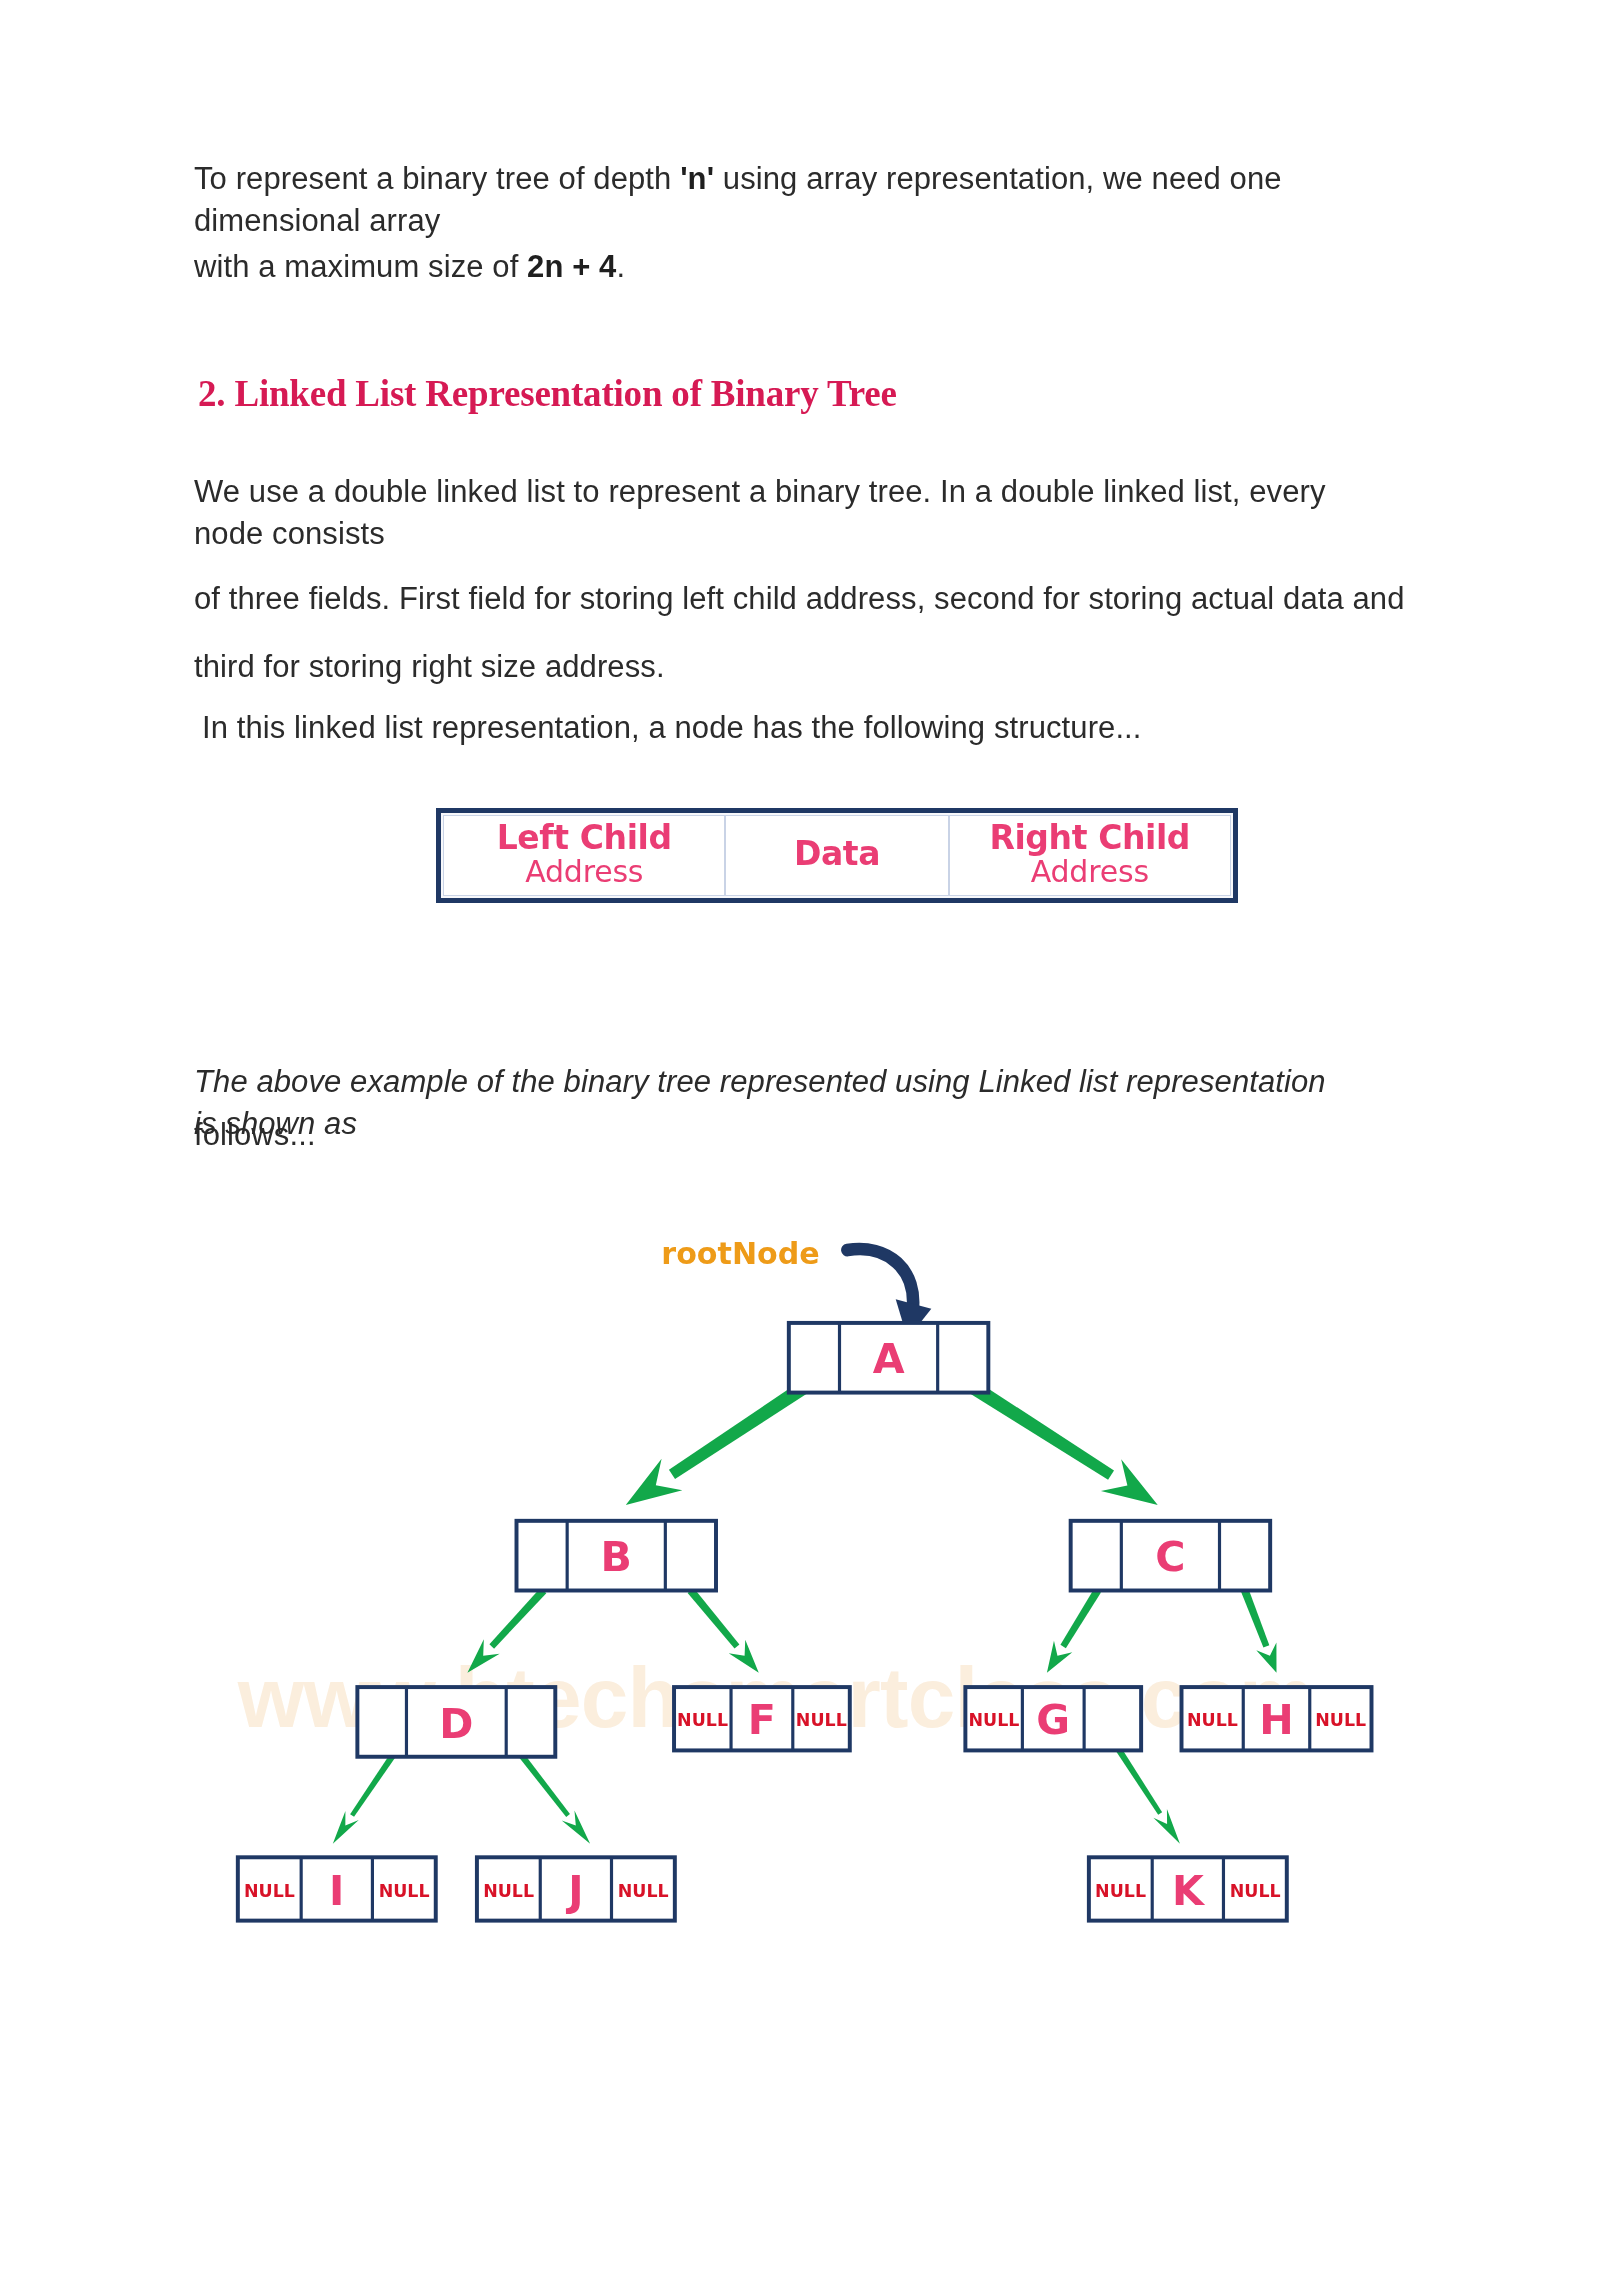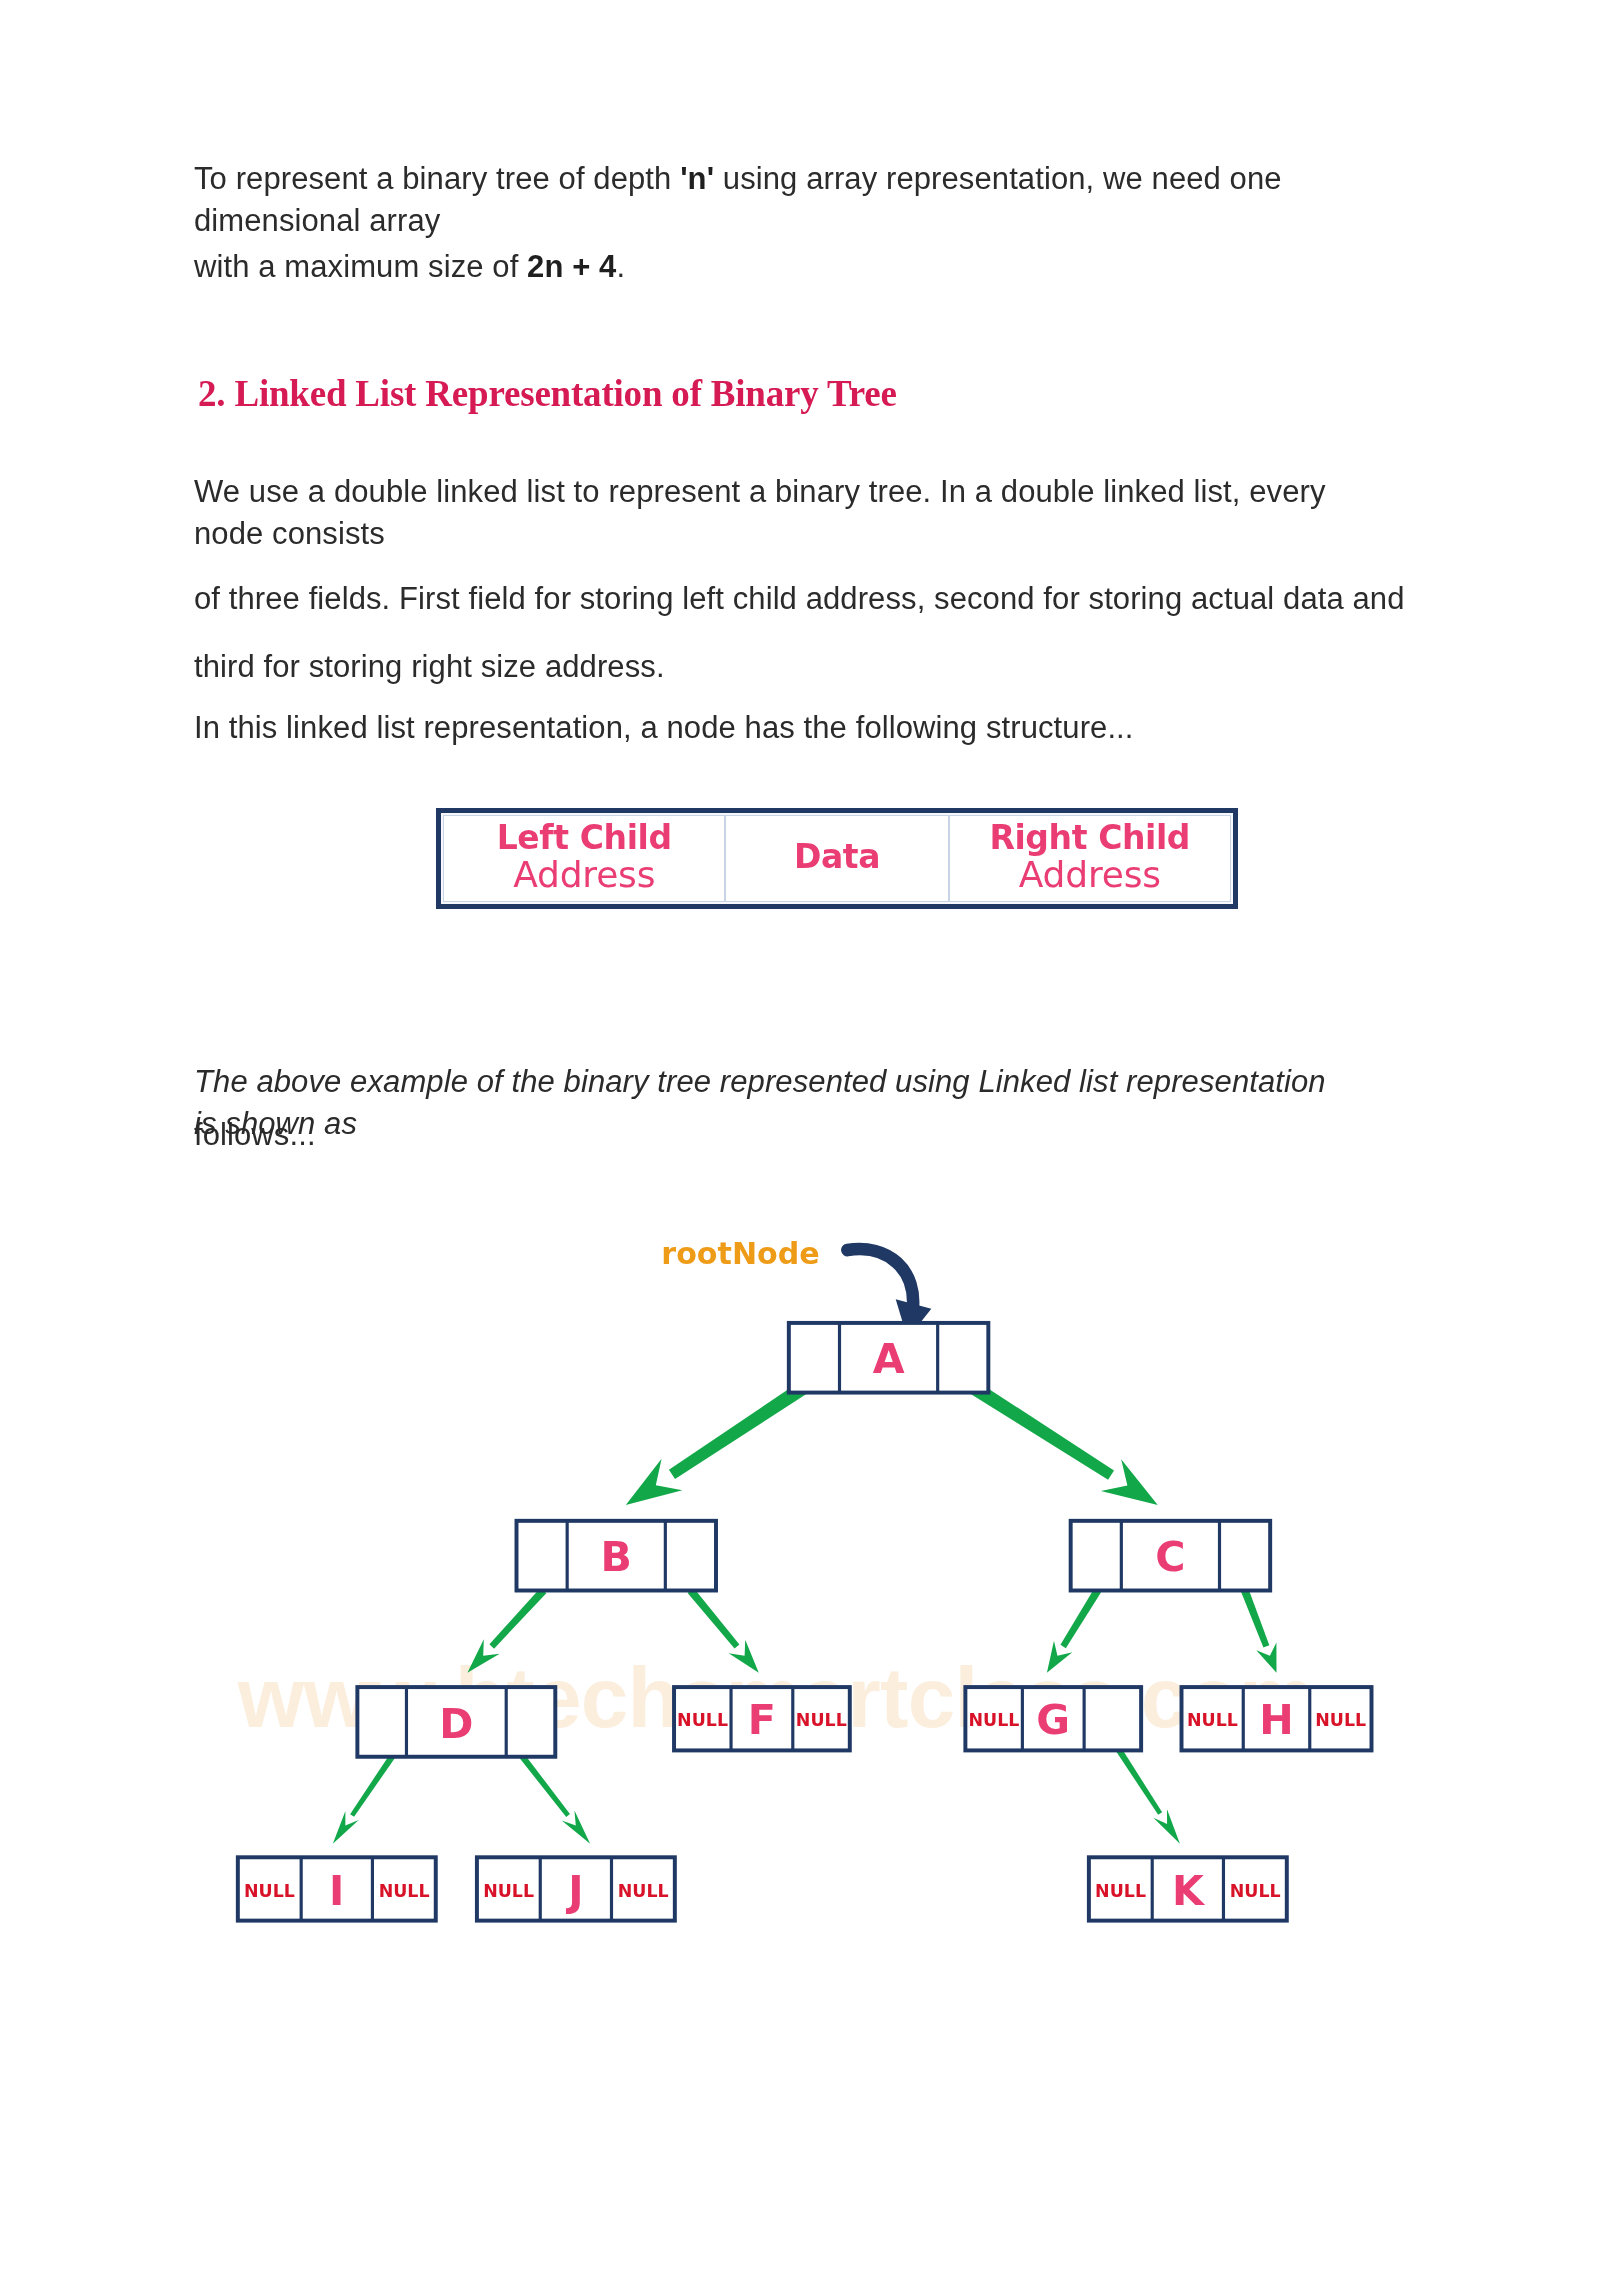--- a/index.html
+++ b/index.html
@@ -77,21 +77,21 @@
     font-family: "DejaVu Sans", sans-serif;
     font-weight: 700;
     font-size: 33px;
     line-height: 1.04;
     letter-spacing: -0.4px;
     display: block;
   }
   .sc-light {
     font-family: "DejaVu Sans", sans-serif;
     font-weight: 400;
-    font-size: 36px;
+    font-size: 30px;
     line-height: 1.04;
     letter-spacing: -0.2px;
     display: block;
   }
 
   
   .tree-wrap {
     position: absolute;
     left: 0;
     top: 1220px;
@@ -147,21 +147,21 @@
     </p>
 
     <h2 class="heading" style="position:absolute;top:369px;left:0;">2. Linked List Representation of Binary Tree</h2>
 
     <p class="para" style="position:absolute;top:471px;left:0;width:1192px;">We use a double linked list to represent a binary tree. In a double linked list, every node consists</p>
 
     <p class="para" style="position:absolute;top:578px;left:0;width:1212px;">of three fields. First field for storing left child address, second for storing actual data and</p>
 
     <p class="para" style="position:absolute;top:646px;left:0;width:1212px;">third for  storing right size address.</p>
 
-    <p class="para" style="position:absolute;top:707px;left:0;width:1212px;">In this linked list representation, a node has the following structure...</p>
+    <p class="para" style="position:absolute;top:707px;left:8px;width:1212px;">In this linked list representation, a node has the following structure...</p>
 
     <p class="para" style="position:absolute;top:1061px;left:0;width:1156px;font-style:italic;">The above example of the binary tree represented using Linked list representation is shown as</p>
 
     <p class="para" style="position:absolute;top:1114px;left:0;width:1156px;">follows...</p>
 
   </div>
 
   <div class="structbox-wrap">
     <div class="structbox">
       <div class="structcell left">

